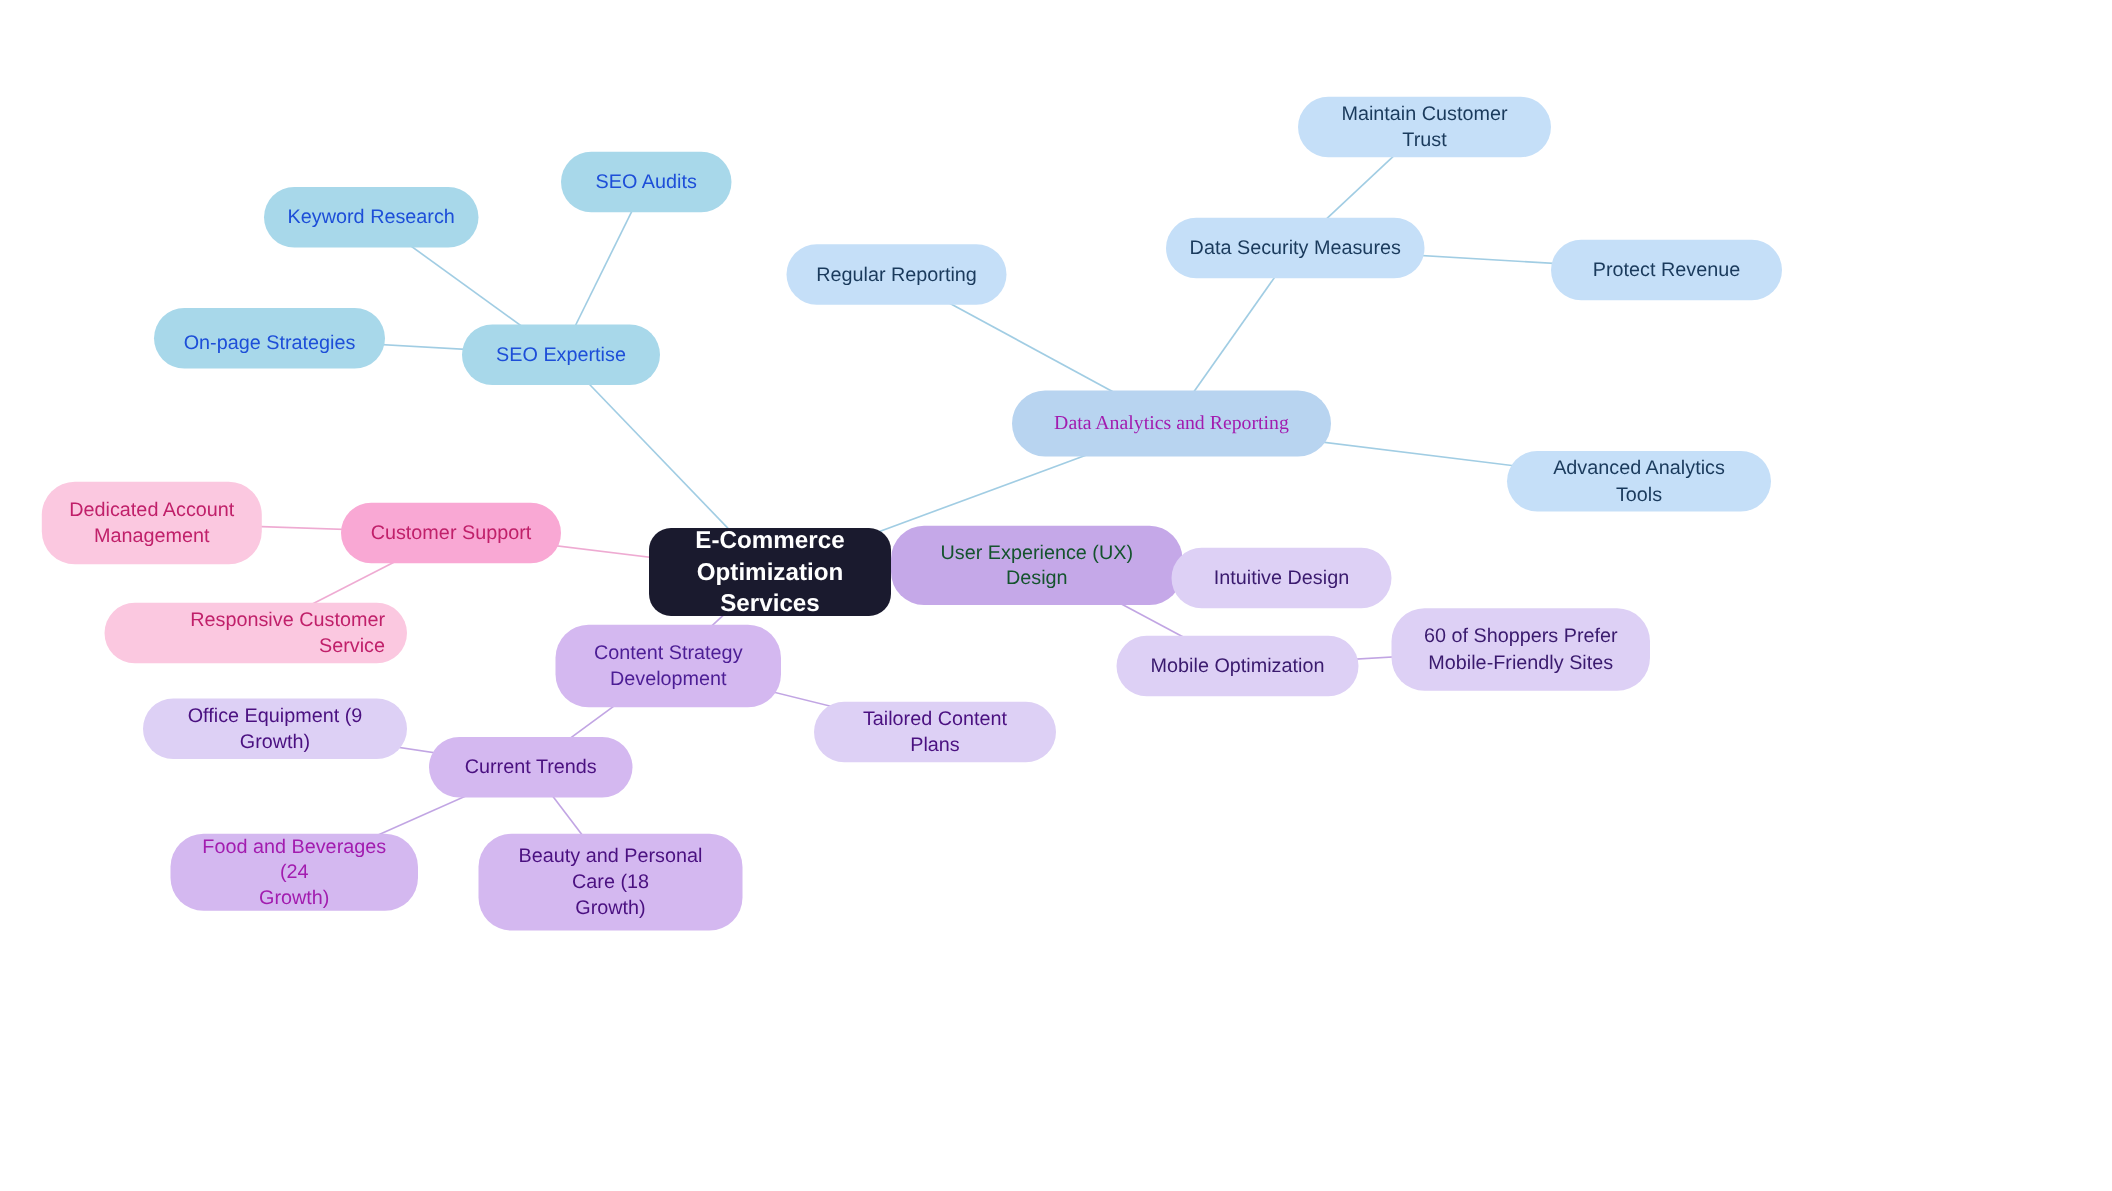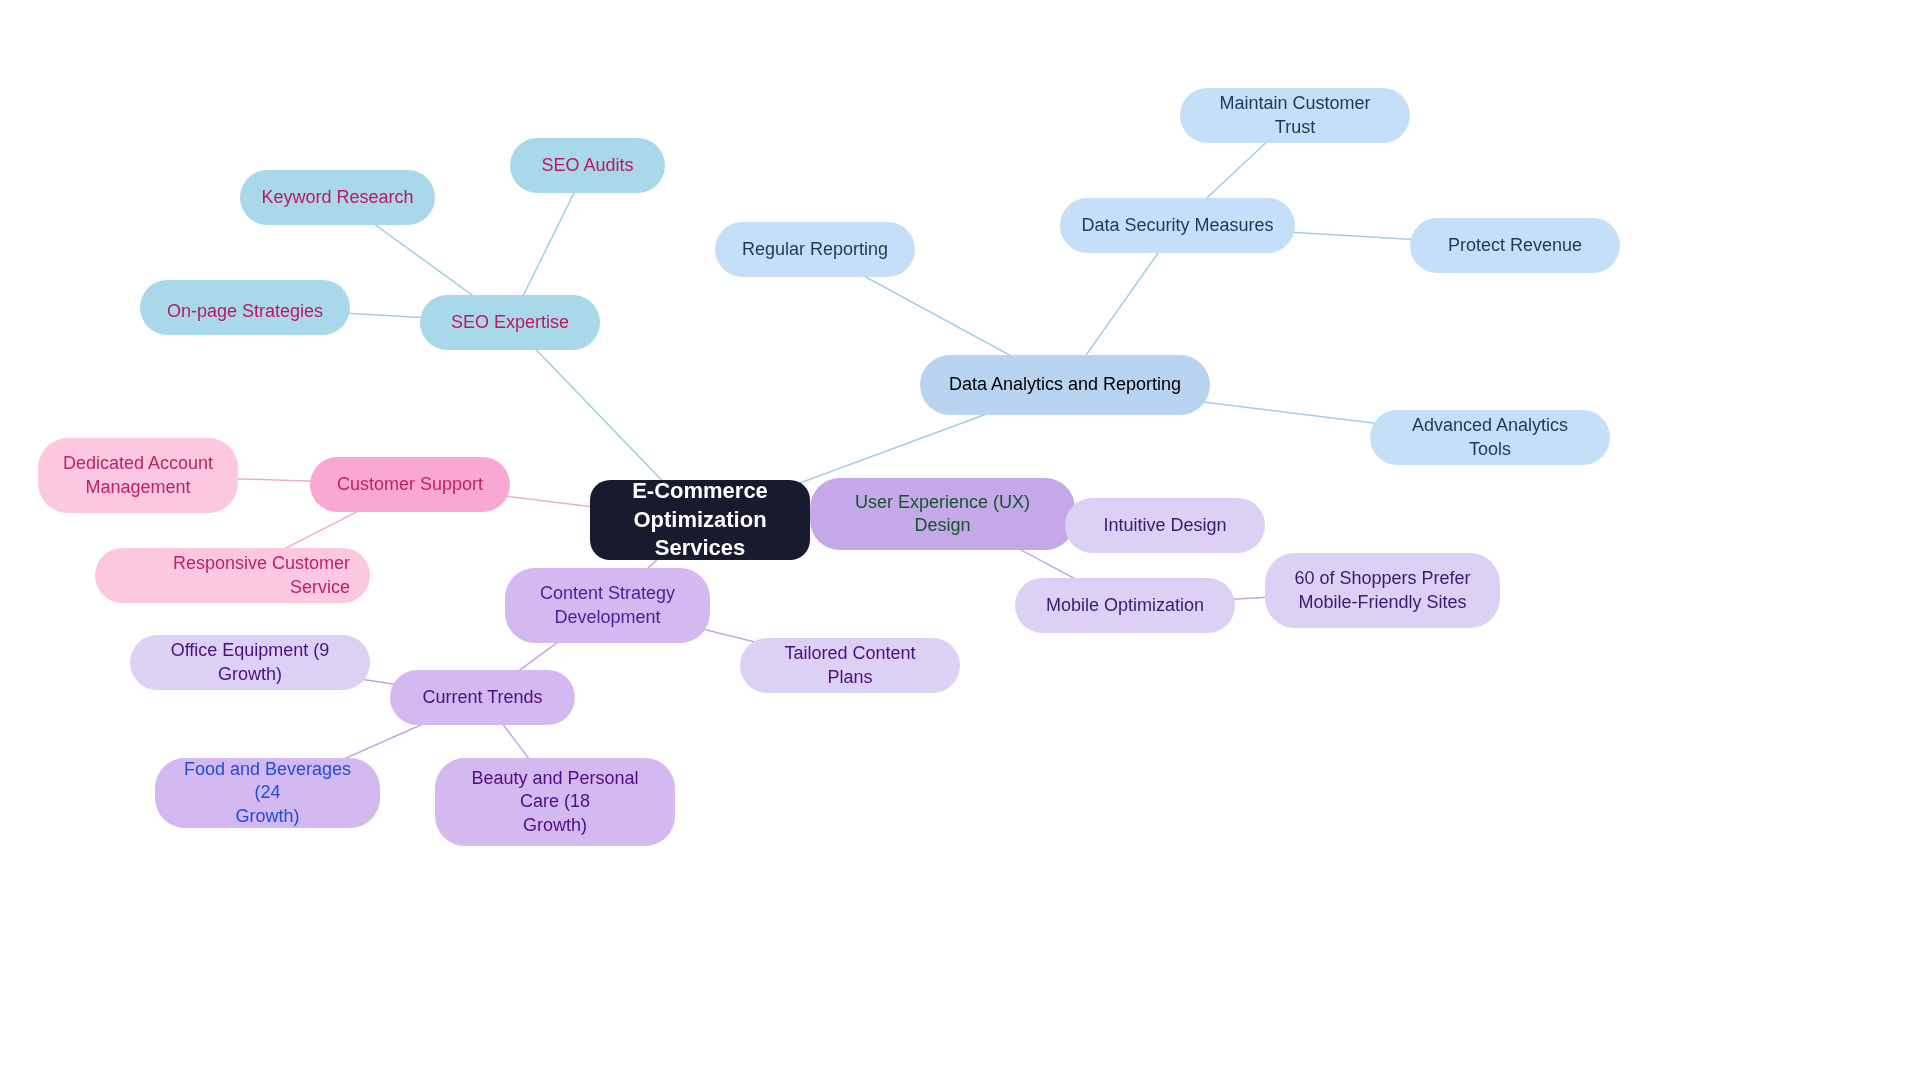--- a/index.html
+++ b/index.html
@@ -36,30 +36,31 @@
       background: #1a1a2e;
       color: #ffffff;
       font-size: 22px;
       font-weight: 600;
       border-radius: 20px;
       width: 220px;
       height: 80px;
     }
     .node-blue {
       background: #a8d8ea;
-      color: #be185d;
+      color: #1d4ed8;
       border: none;
     }
     .node-blue-light {
       background: #c5dff8;
       color: #1a3a5c;
     }
     .node-blue-medium {
       background: #b8d4f0;
-      color: #000000;
+      color: #a21caf;
+      font-family: Liberation Serif, serif;
     }
     .node-pink {
       background: #f9a8d4;
       color: #7c0a5e;
     }
     .node-pink-light {
       background: #fbc8e0;
       color: #7c0a5e;
     }
     .node-purple {
@@ -169,18 +170,18 @@
 <div class="node node-lavender" style="left: 740px; top: 638px; width: 220px; height: 55px; color: #4a1080;">
   <span>Tailored Content Plans</span>
 </div>
 
 <div class="node node-purple" style="left: 390px; top: 670px; width: 185px; height: 55px; color: #4a1080;">
   <span>Current Trends</span>
 </div>
 <div class="node node-lavender" style="left: 130px; top: 635px; width: 240px; height: 55px; color: #4a1080;">
   <span>Office Equipment (9 Growth)</span>
 </div>
-<div class="node node-purple" style="left: 155px; top: 758px; width: 225px; height: 70px; color: #1d4ed8; text-align: center;">
+<div class="node node-purple" style="left: 155px; top: 758px; width: 225px; height: 70px; color: #a21caf; text-align: center;">
   <span>Food and Beverages (24<br>Growth)</span>
 </div>
 <div class="node node-purple" style="left: 435px; top: 758px; width: 240px; height: 88px; color: #4a1080;">
   <span>Beauty and Personal Care (18<br>Growth)</span>
 </div>
 
 </body></html>

